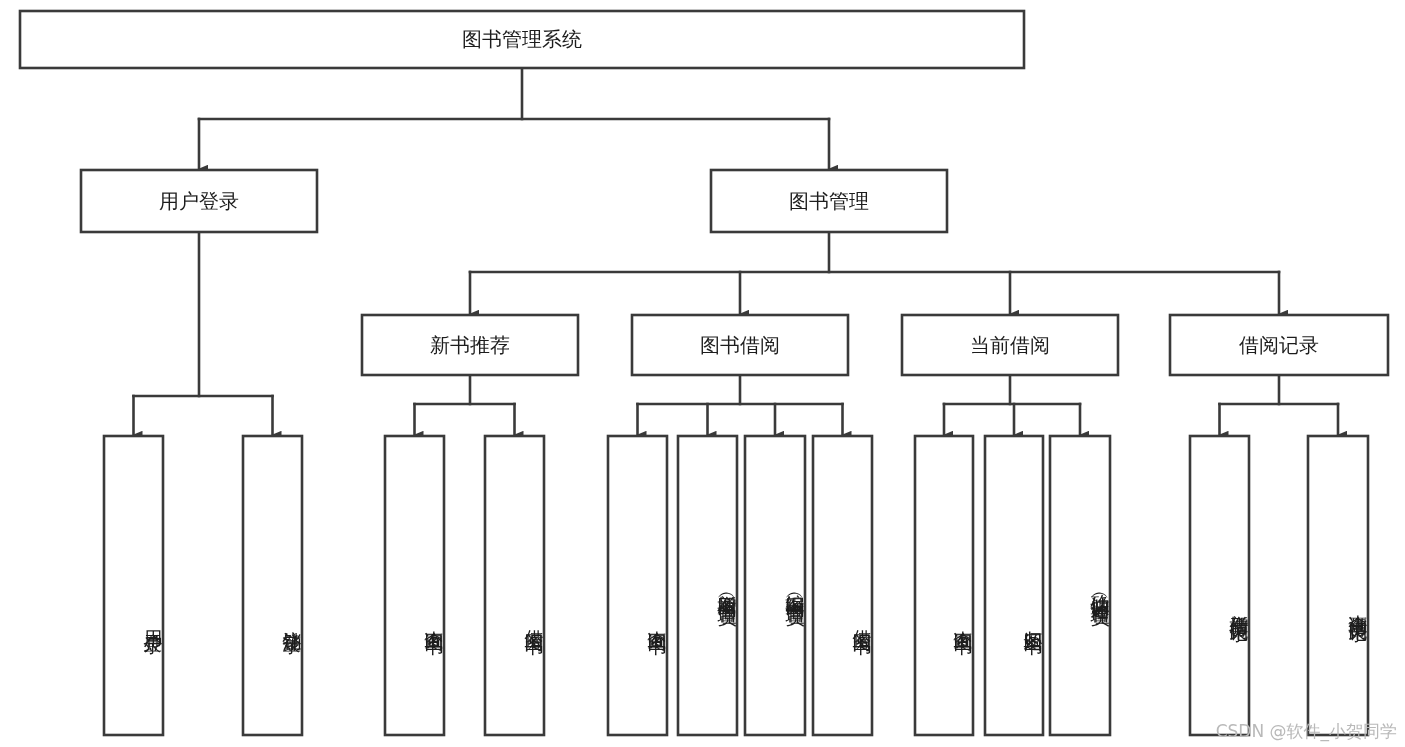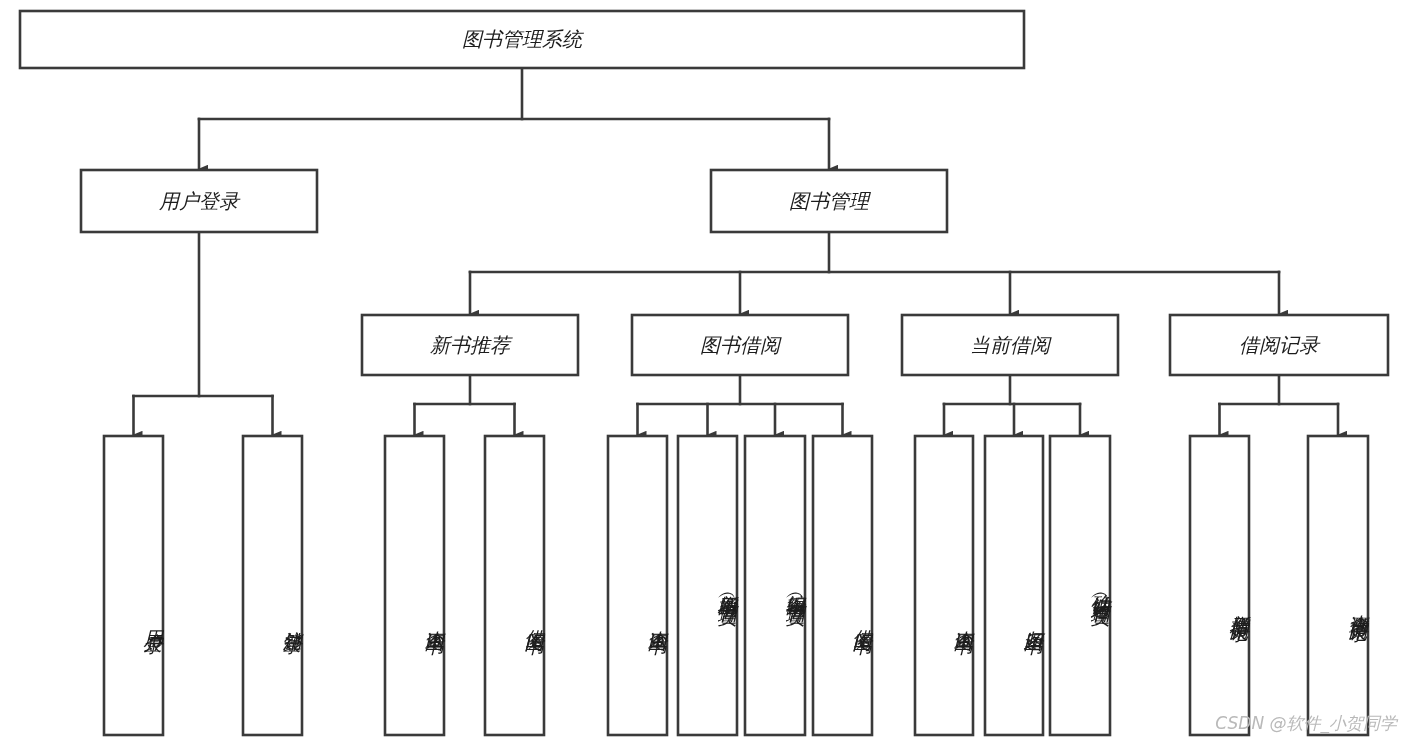--- a/index.html
+++ b/index.html
@@ -11,21 +11,20 @@
     width: 1405px;
     height: 747px;
     font-family: "DejaVu Sans", "Liberation Sans", sans-serif;
     overflow: hidden;
     position: relative;
   }
   #diagram-root {
     position: relative;
     width: 1405px;
     height: 747px;
-    font-style: italic;
   }
   svg.diagram-canvas {
     position: absolute;
     left: 0;
     top: 0;
     width: 1405px;
     height: 747px;
   }
   .node-box {
     fill: #ffffff;
@@ -56,21 +55,21 @@
     letter-spacing: 2px;
     display: flex;
     align-items: flex-start;
     justify-content: center;
     white-space: nowrap;
     pointer-events: none;
   }
   .watermark {
     position: absolute;
     right: 8px;
-    bottom: 12px;
+    bottom: 4px;
     font-family: "DejaVu Sans", "Liberation Sans", sans-serif;
     font-size: 17px;
     color: #b9b9b9;
     white-space: nowrap;
   }
 </style>
 </head>
 <body>
 
 <div id="diagram-root">

